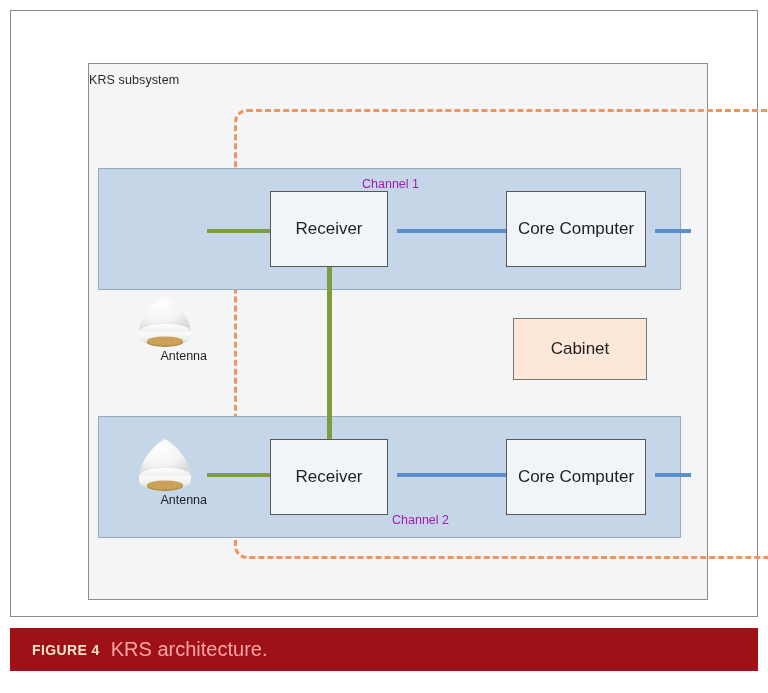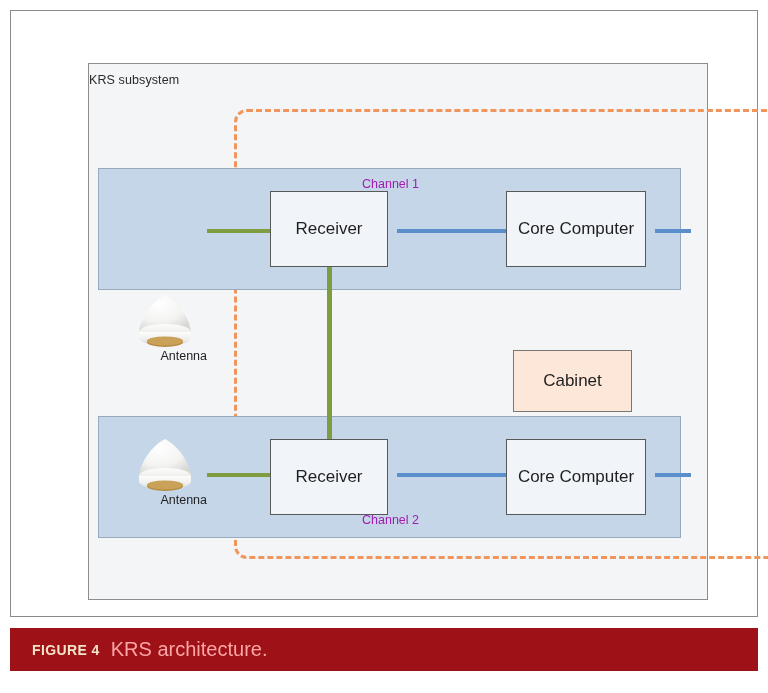--- a/index.html
+++ b/index.html
@@ -83,21 +83,21 @@
   #channel-2-band { top: 352px; }
 
   .channel-label {
     position: absolute;
     width: 583px;
     text-align: center;
     font-size: 12.5px;
     color: #a21caf;
   }
   #channel-1-label { left: 0; top: 8px; }
-  #channel-2-label { left: 0; top: 96px; }
+  #channel-2-label { left: 0; top: 96px; padding-left: 30px; }
 
   
   .line { position: absolute; }
   .line-green-h {
     background: #7f9c3f;
     height: 4px;
   }
   .line-green-v {
     background: #7f9c3f;
     width: 4px;
@@ -128,21 +128,21 @@
   .box-cabinet {
     background: #fce7d8;
     border: 1.5px solid #7a7772;
   }
 
   #receiver-1   { left: 181px; top: 127px; width: 118px; height: 76px; }
   #core-computer-1 { left: 417px; top: 127px; width: 140px; height: 76px; }
   #receiver-2   { left: 181px; top: 375px; width: 118px; height: 76px; }
   #core-computer-2 { left: 417px; top: 375px; width: 140px; height: 76px; }
   #frequency-standard { left: 157px; top: 254px; width: 166px; height: 62px; }
-  #cabinet-box { left: 424px; top: 254px; width: 119px; height: 62px; margin-top: 32px; }
+  #cabinet-box { left: 424px; top: 254px; width: 134px; height: 62px; }
 
   
   .antenna {
     position: absolute;
     width: 84px;
     height: 78px;
   }
   #antenna-1 { left: 24px; top: 122px; }
   #antenna-2 { left: 24px; top: 370px; }
 

